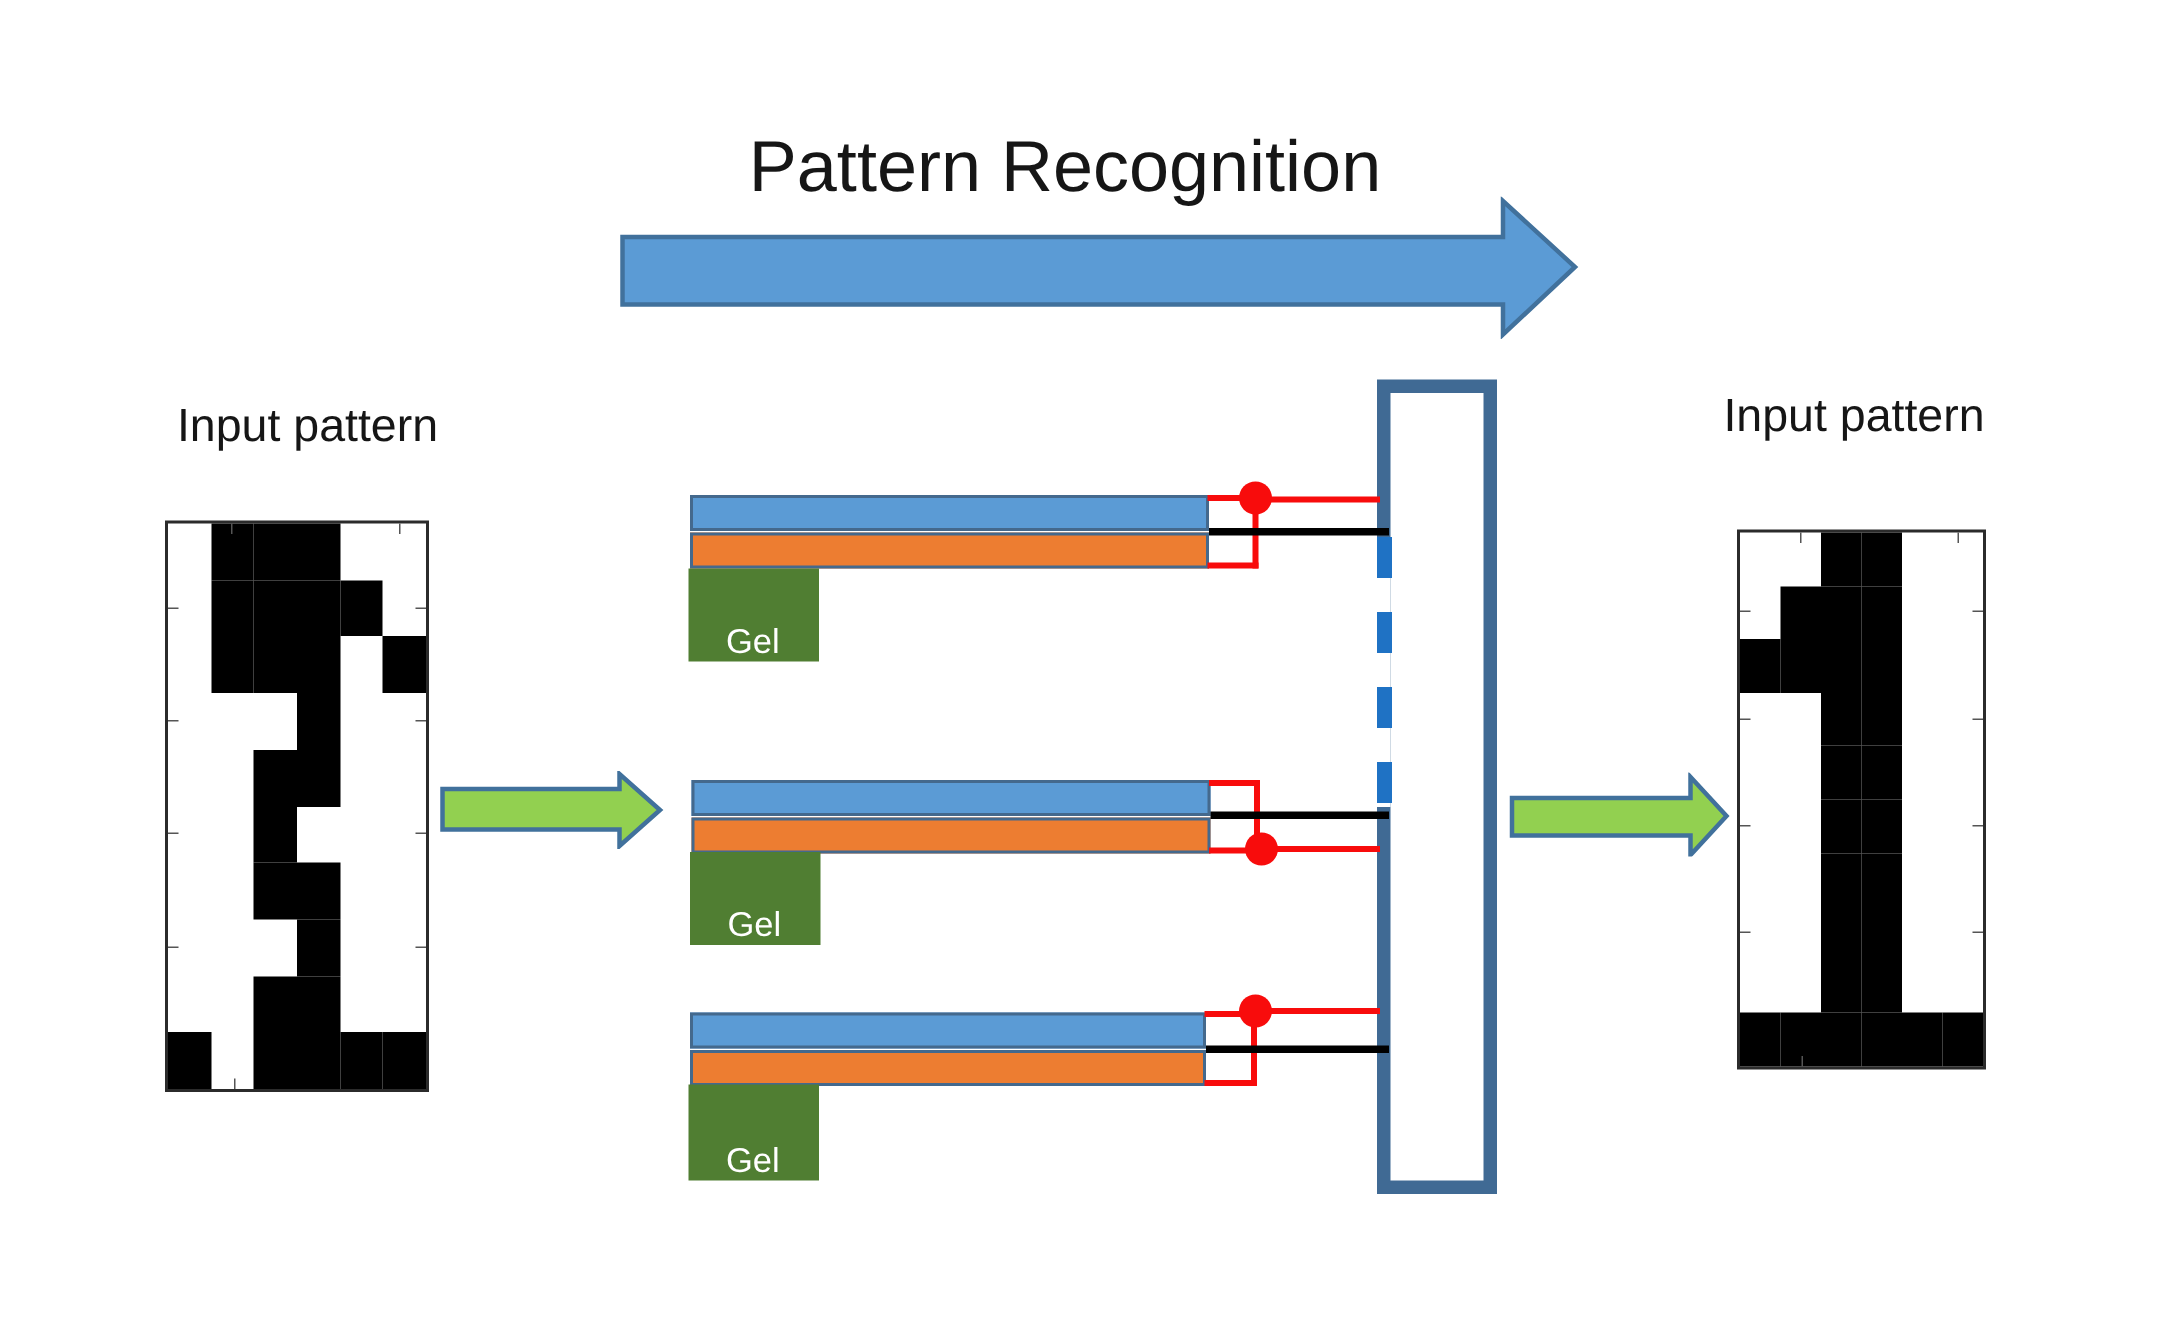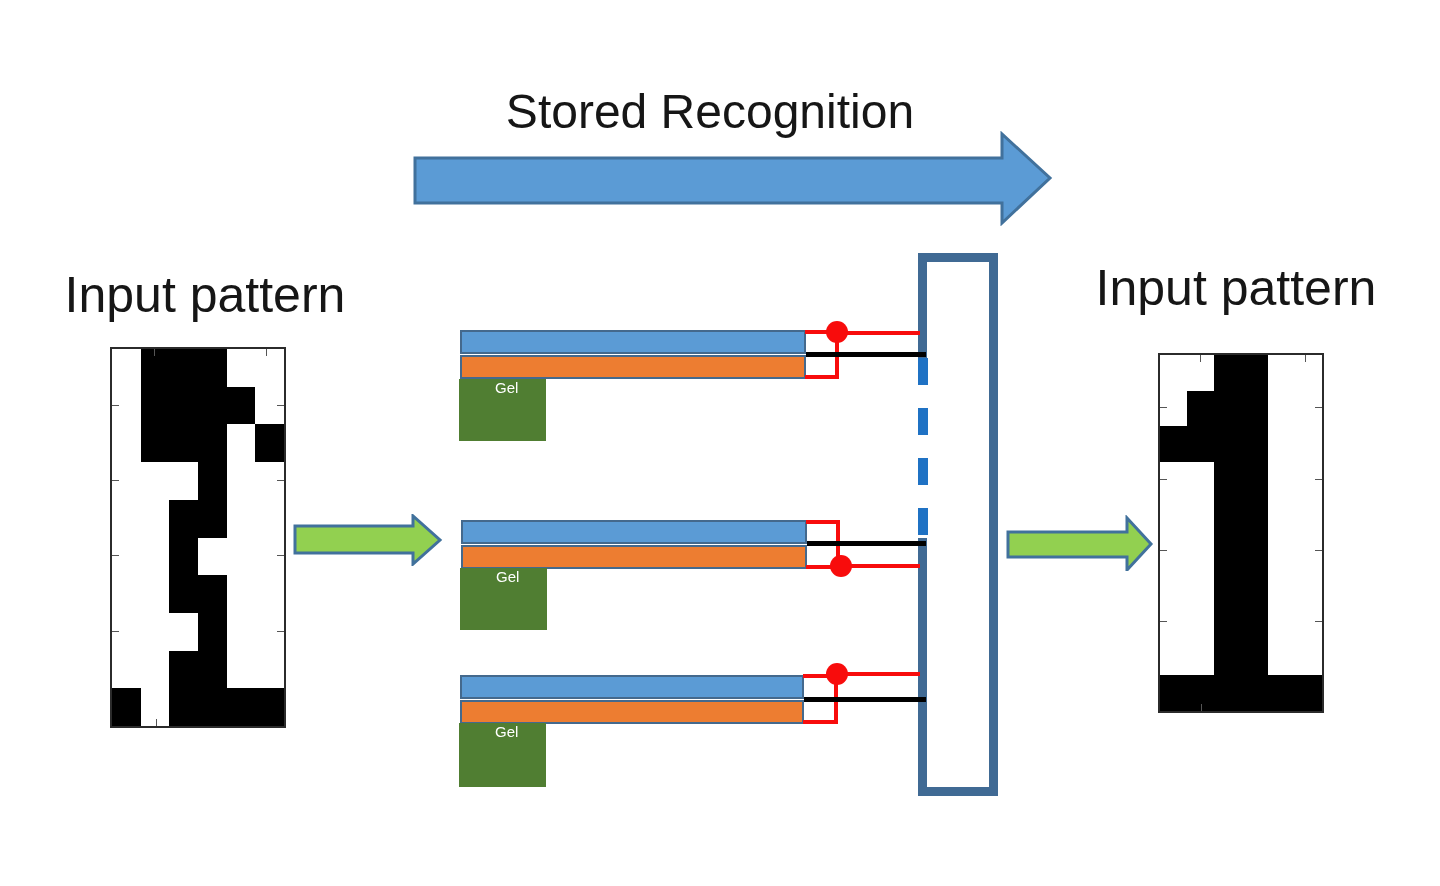--- a/index.html
+++ b/index.html
@@ -2,21 +2,21 @@
 <html style="--arrow_blue: #5b9bd5; --arrow_border: #41719c; --green_arrow_fill: #92d050; --green_arrow_border: #41719c; --bar_blue: #5b9bd5; --bar_orange: #ed7d31; --bar_border: #44698d; --gel_green: #507e32; --comparator_border: #406a94; --dash_blue: #1f72c4; --wire_red: #f80c0c; --wire_black: #000000; --pattern_black: #000000;"><head>
 <meta charset="utf-8">
 <style>
   html,body{margin:0;padding:0;background:#fff}
   .canvas{position:relative;width:1440px;height:886px;background:#ffffff;overflow:hidden;
           font-family:"Liberation Sans",sans-serif}
 
   .title{position:absolute;left:400px;top:84px;width:620px;text-align:center;
          font-size:48px;color:#161616;white-space:nowrap}
 
-  .pattern-label{position:absolute;font-size:50px;color:#161616;white-space:nowrap;text-align:center}
+  .pattern-label{position:absolute;font-size:31px;color:#161616;white-space:nowrap;text-align:center}
   .input-label{left:60px;top:266px;width:290px}
   .stored-label{left:1080px;top:259px;width:312px}
 
   .arrow-svg{position:absolute}
   .title-arrow{left:413px;top:131px;width:640px;height:95px}
   .left-green-arrow{left:293px;top:514px;width:150px;height:52px}
   .right-green-arrow{left:1006px;top:515px;width:148px;height:56px}
 
   .pattern-frame{position:absolute;border:2px solid #2b2b2b;background:#fff;
                  display:grid;box-sizing:border-box}
@@ -29,34 +29,34 @@
   .comparator{position:absolute;left:918px;top:253px;width:80px;height:543px;
               border:9px solid var(--comparator_border);background:#fff;box-sizing:border-box}
   .dash-mask{position:absolute;left:918px;top:358px;width:9px;height:180px;background:#fff}
   .dash-line{position:absolute;left:918px;top:358px;width:10px;height:180px;
              background:repeating-linear-gradient(to bottom,var(--dash_blue) 0 27px,transparent 27px 50px)}
 
   .bar{position:absolute;height:24px;box-sizing:border-box;border:2px solid var(--bar_border)}
   .bar.blue{background:var(--bar_blue)}
   .bar.orange{background:var(--bar_orange)}
   .gel{position:absolute;width:87px;height:62px;background:var(--gel_green);
-       color:#fff;font-size:15px;display:flex;align-items:flex-start;
-       padding-left:36px;box-sizing:border-box}
+       color:#fff;font-size:23px;display:flex;align-items:flex-end;
+       padding-left:25px;box-sizing:border-box}
   .bracket{position:absolute;border:4px solid var(--wire_red);border-left:none;box-sizing:border-box}
   .wire{position:absolute;height:4px}
   .wire.red{background:var(--wire_red)}
   .wire.black{background:var(--wire_black);height:5px}
   .dot{position:absolute;width:22px;height:22px;border-radius:50%;background:var(--wire_red)}
 </style>
 </head>
 <body>
 
 <div class="canvas">
 
-  <div class="title">Stored Recognition</div>
+  <div class="title">Pattern Recognition</div>
   <svg class="arrow-svg title-arrow" viewBox="0 0 640 95">
     <polygon points="2,27 589,27 589,3 637,47 589,92 589,72 2,72" style="fill:var(--arrow_blue);stroke:var(--arrow_border);stroke-width:3"></polygon>
   </svg>
 
   <div class="pattern-label input-label">Input pattern</div>
   <div class="pattern-label stored-label">Input pattern</div>
 
   <div class="pattern-frame input-frame" id="input-frame" style="grid-template-columns: repeat(6, 1fr); grid-template-rows: repeat(10, 1fr);">
       <div class="cell"></div>
       <div class="cell on"></div>

